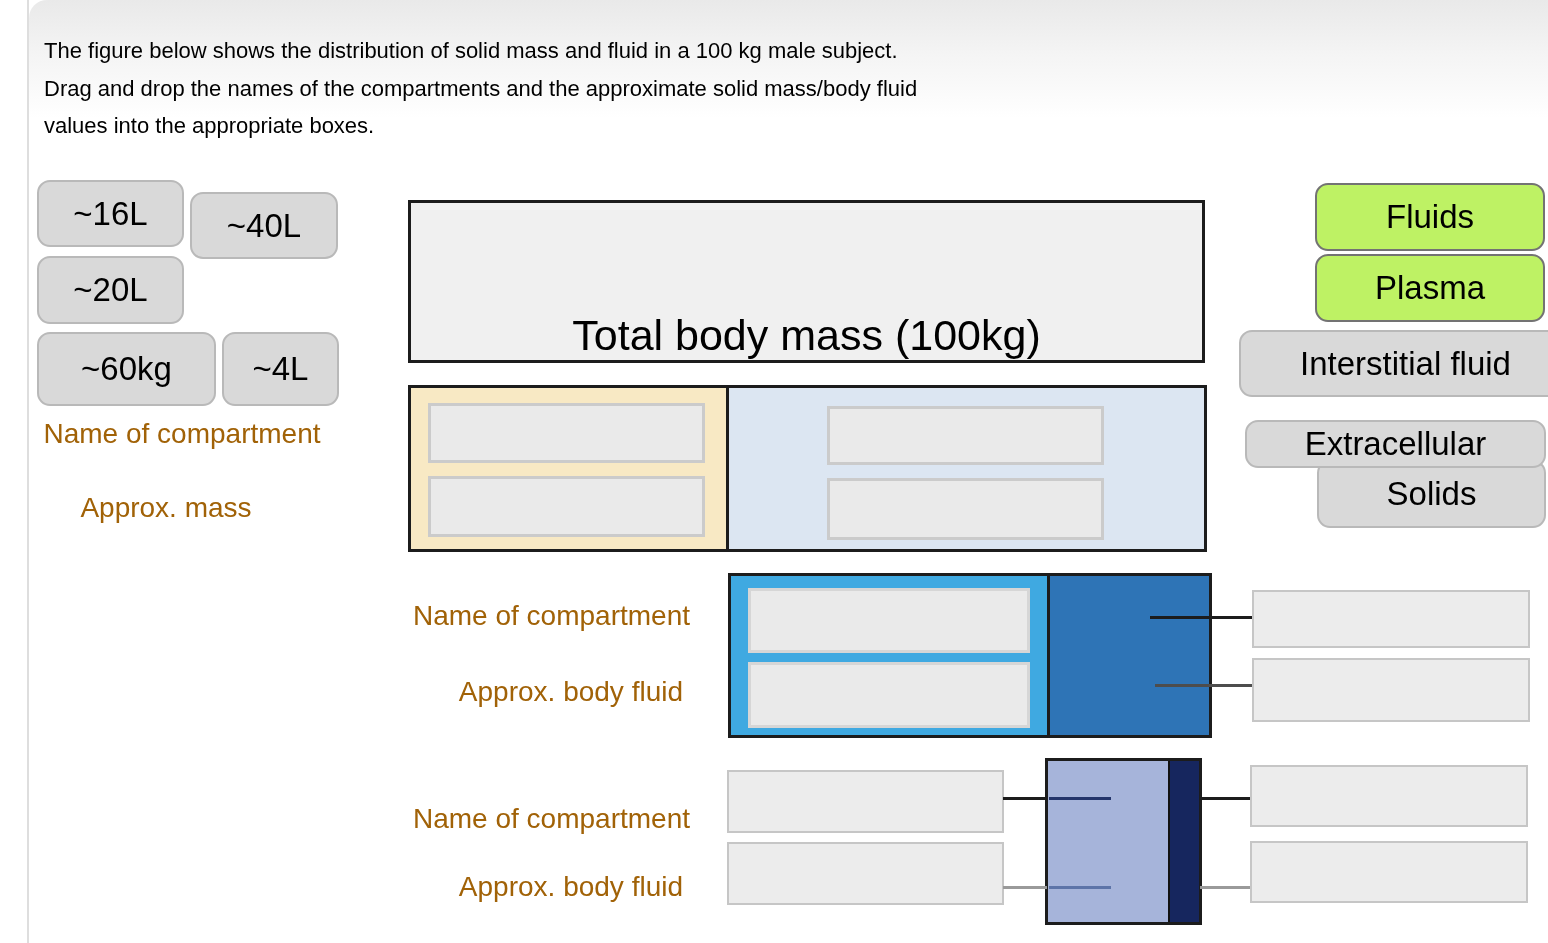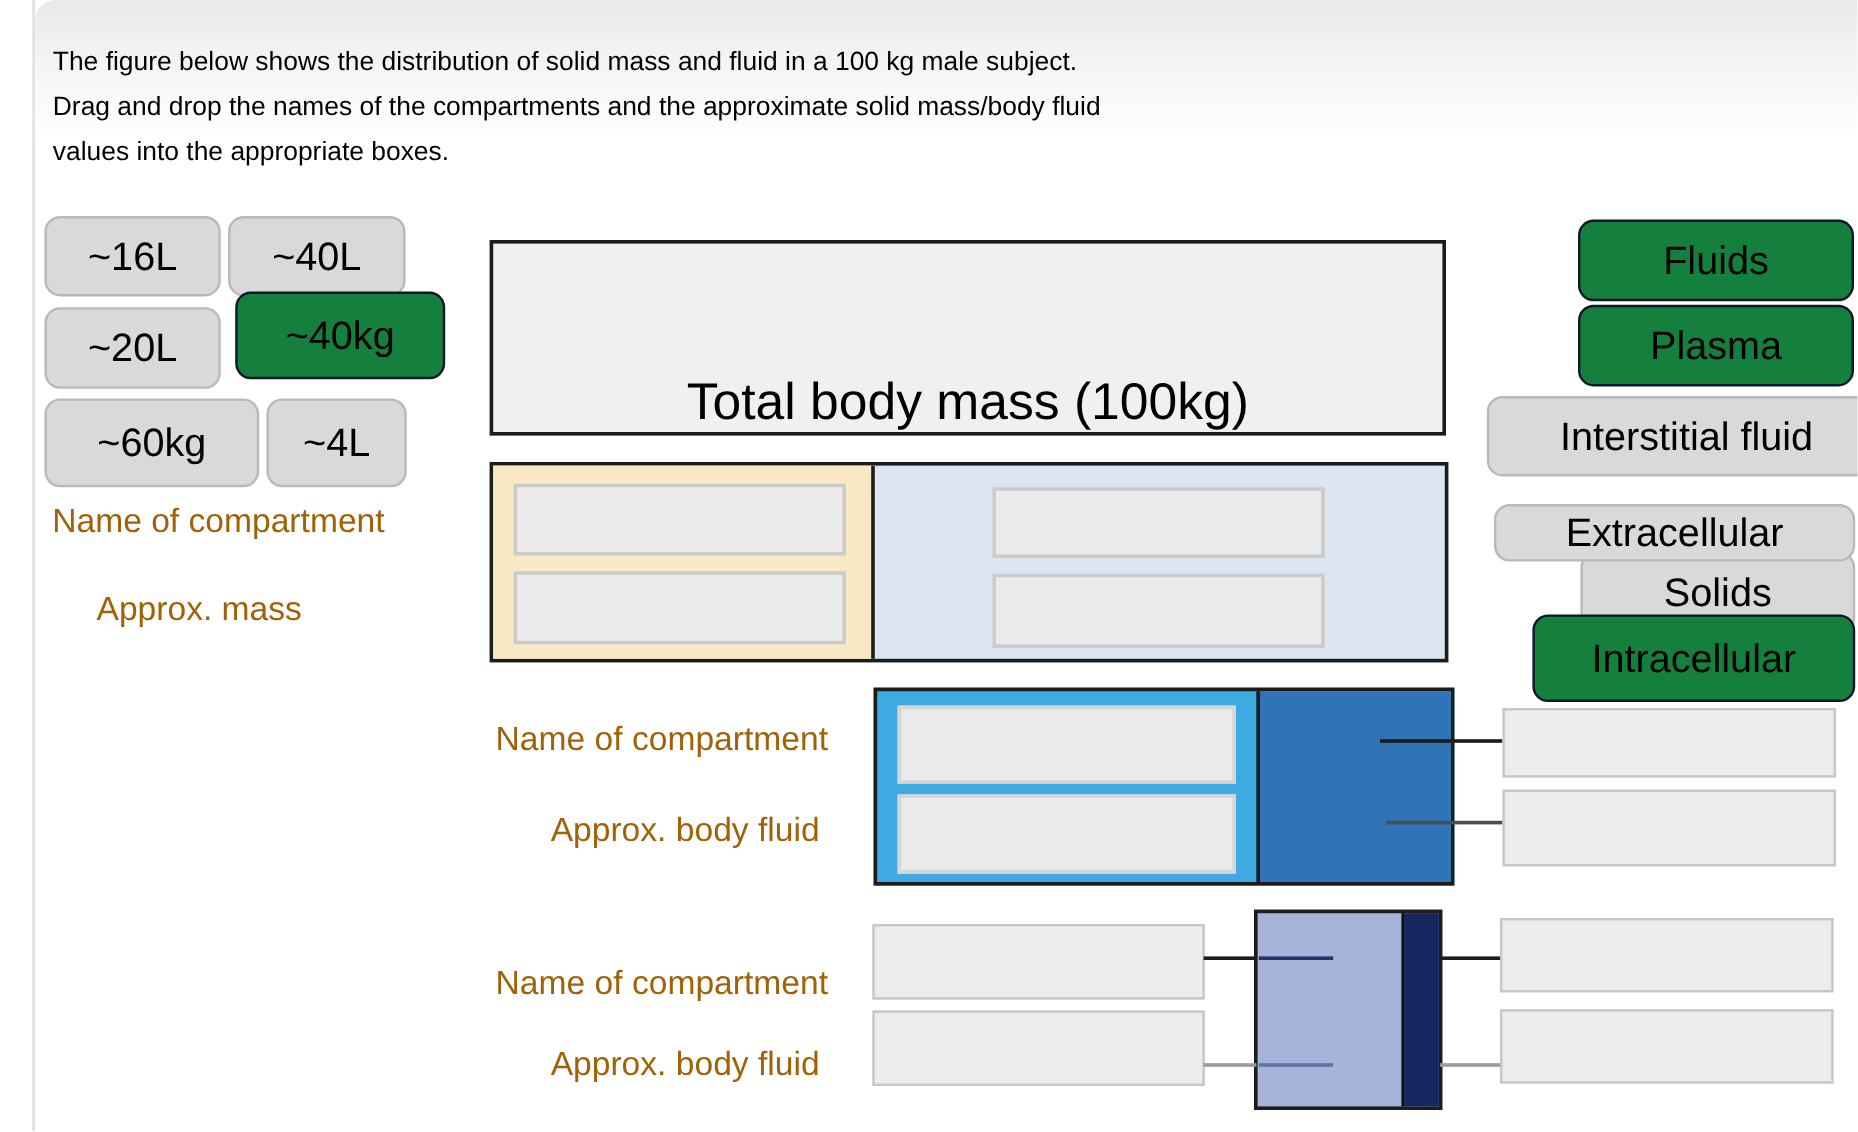--- a/index.html
+++ b/index.html
@@ -14,21 +14,21 @@
     background:linear-gradient(180deg,#e9e9e9 0%, #f4f4f4 45%, #ffffff 100%);
     border-top-left-radius:18px;
   }
   .header { position:absolute; left:44px; top:32px; width:1460px;
     font-size:22px; line-height:37.5px; color:#000; }
   .chip {
     position:absolute; display:flex; align-items:center; justify-content:center;
     font-size:33px; border-radius:13px; box-sizing:border-box; cursor:grab;
   }
   .chip.gray { background:#d9d9d9; border:2px solid #b9b9b9; }
-  .chip.pink { background:#15803d; border:2px solid #0f172a; }
+  .chip.pink { background:#bef264; border:2px solid #737373; }
   .lbl { position:absolute; font-size:28px; color:#a16207; white-space:nowrap; }
   .lbl.center { text-align:center; }
   .lbl.right { text-align:right; }
   .totalbox {
     position:absolute; left:408px; top:200px; width:797px; height:163px;
     background:#f0f0f0; border:3px solid #1c1c1c; box-sizing:border-box;
     display:flex; align-items:flex-end; justify-content:center; font-size:43px;
   }
   .row2 {
     position:absolute; left:408px; top:385px; width:799px; height:167px;
@@ -66,23 +66,22 @@
   <div class="hairline"></div>
   <div class="grad"></div>
 
   <div class="header">
     <div>The figure below shows the distribution of solid mass and fluid in a 100 kg male subject.</div>
     <div>Drag and drop the names of the compartments and the approximate solid mass/body fluid</div>
     <div>values into the appropriate boxes.</div>
   </div>
 
   <div class="chip gray" style="left:37px;top:180px;width:147px;height:67px;">~16L</div>
-  <div class="chip gray" style="left:190px;top:180px;width:148px;height:67px;text-align:right;">~40L</div>
+  <div class="chip gray" style="left:190px;top:192px;width:148px;height:67px;text-align:right;">~40L</div>
   <div class="chip gray" style="left:37px;top:256px;width:147px;height:68px;">~20L</div>
-  <div class="chip pink" style="left:196px;top:243px;width:175px;height:73px;z-index:3;">~40kg</div>
   <div class="chip gray" style="left:37px;top:332px;width:179px;height:74px;">~60kg</div>
   <div class="chip gray" style="left:222px;top:332px;width:117px;height:74px;">~4L</div>
 
   <div class="lbl center" style="left:12px;top:418px;width:340px;">Name of compartment</div>
   <div class="lbl center" style="left:-4px;top:492px;width:340px;">Approx. mass</div>
 
   <div class="totalbox">
     <span>Total body mass (100kg)</span>
   </div>
 
@@ -130,15 +129,14 @@
   <div class="line" style="left:1200px;top:886px;width:52px;background:#9a9a9a;"></div>
 
   <div class="dropbox" style="left:1250px;top:765px;width:278px;height:62px;"></div>
   <div class="dropbox" style="left:1250px;top:841px;width:278px;height:62px;"></div>
 
   <div class="chip pink" style="left:1315px;top:183px;width:230px;height:68px;z-index:4;">Fluids</div>
   <div class="chip pink" style="left:1315px;top:254px;width:230px;height:68px;z-index:4;">Plasma</div>
   <div class="chip gray" style="left:1207px;top:330px;width:333px;height:67px;z-index:4;margin-left:32px;">Interstitial fluid</div>
   <div class="chip gray" style="left:1245px;top:420px;width:301px;height:48px;z-index:5;">Extracellular</div>
   <div class="chip gray" style="left:1317px;top:460px;width:229px;height:68px;z-index:4;">Solids</div>
-  <div class="chip pink" style="left:1277px;top:512px;width:269px;height:73px;z-index:6;">Intracellular</div>
 
 </div>
 
 </body></html>

